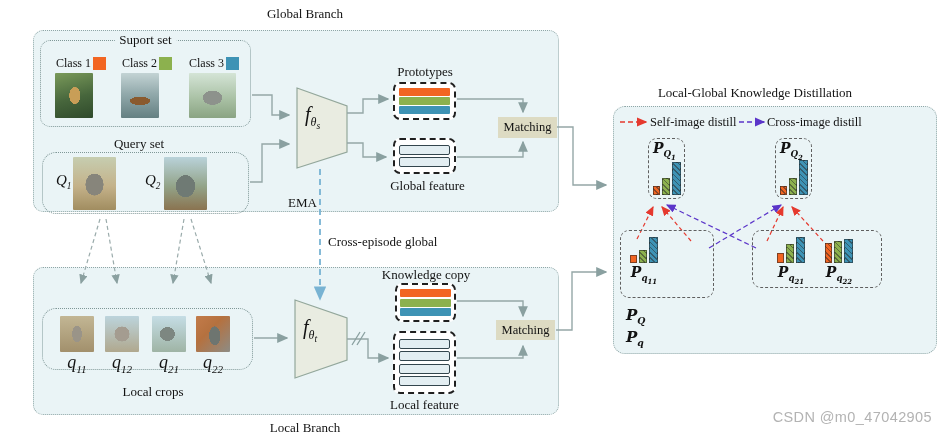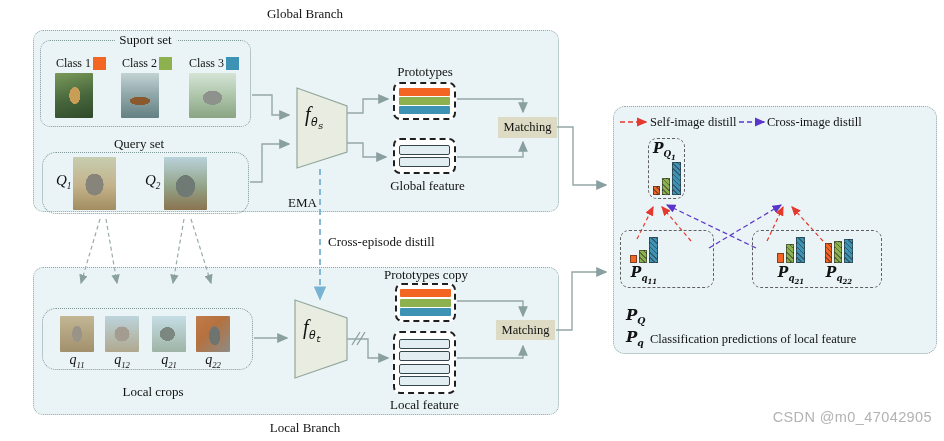--- a/index.html
+++ b/index.html
@@ -17,25 +17,25 @@
   .img-giraffe{background:radial-gradient(ellipse 9px 14px at 52% 50%, #c89e57 60%, rgba(0,0,0,0) 61%),linear-gradient(165deg,#7a9a5a 0%,#47663c 55%,#2f4a2b 100%);}
   .img-boat{background:radial-gradient(ellipse 15px 6px at 50% 62%, #8a5a2e 68%, rgba(0,0,0,0) 69%),linear-gradient(#c3d3d4 0%,#93aaac 45%,#648082 100%);}
   .img-eleph{background:radial-gradient(ellipse 15px 11px at 50% 55%, #8d928c 64%, rgba(0,0,0,0) 65%),linear-gradient(#d4e4d6 0%,#a7bfa2 60%,#8aa483 100%);}
   .img-q1{background:radial-gradient(ellipse 14px 17px at 50% 52%, #87857b 64%, rgba(0,0,0,0) 65%),linear-gradient(#c6cdb0 0%,#c4b28a 55%,#a18d60 100%);}
   .img-q2{background:radial-gradient(ellipse 15px 17px at 50% 55%, #6f7a74 64%, rgba(0,0,0,0) 65%),linear-gradient(#b9d2da 0%,#93a489 55%,#8a7350 100%);}
   .img-crop1{background:radial-gradient(ellipse 8px 14px at 50% 50%, #9a9488 60%, rgba(0,0,0,0) 61%),linear-gradient(#c2b694,#a2906c);}
   .img-crop2{background:radial-gradient(ellipse 12px 12px at 50% 50%, #a49c90 62%, rgba(0,0,0,0) 63%),linear-gradient(#bcd4dc,#b0a88e);}
   .img-crop3{background:radial-gradient(ellipse 12px 11px at 45% 50%, #7d8781 62%, rgba(0,0,0,0) 63%),linear-gradient(#c5dde5,#9fb4a5);}
   .img-crop4{background:radial-gradient(ellipse 9px 15px at 55% 55%, #6e7570 62%, rgba(0,0,0,0) 63%),linear-gradient(135deg,#c27b4a 0%,#b5713f 40%,#8d8c85 100%);}
   .qlabel{position:absolute;z-index:3;font-size:15px;font-style:italic;}
-  .croplabel{position:absolute;z-index:3;font-size:14px;font-style:italic;text-align:center;}
+  .croplabel{position:absolute;z-index:3;font-size:18px;font-style:italic;text-align:center;}
   sub{font-size:0.62em;line-height:0;}
   sub sub{font-size:0.8em;}
   .enc-label{position:absolute;z-index:3;font-size:20px;font-style:italic;}
-  .enc-label .th{font-size:12px;font-family:Liberation Mono, monospace;}
+  .enc-label .th{font-size:12px;}
   .dash-box{position:absolute;border:2px dashed #1f1f1f;border-radius:7px;background:#ffffff;z-index:2;box-sizing:border-box;
             display:flex;flex-direction:column;justify-content:space-evenly;align-items:center;padding:3px 4px;}
   .proto-bar{width:51px;height:8px;border-radius:1px;}
   .feat-bar{width:51px;height:10px;background:#e3eef2;border:1.4px solid #33454d;border-radius:2px;box-sizing:border-box;}
   .matching{position:absolute;background:#dddbc3;font-size:12.5px;text-align:center;z-index:2;}
   .pred-box{position:absolute;border:1.6px dashed #5f5f5f;border-radius:9px;z-index:2;box-sizing:border-box;background:transparent;}
   .bars-row{display:flex;align-items:flex-end;gap:2px;}
   .pbar{box-sizing:border-box;border:1px solid rgba(35,35,35,.55);}
   .hatch{background-image:repeating-linear-gradient(45deg, rgba(0,0,0,0) 0 2.6px, rgba(40,40,40,.5) 2.6px 3.7px);}
   .w7{width:7px;}.w8{width:8px;}.w9{width:9px;}
@@ -115,20 +115,21 @@
     </g>
 
     <g stroke="#5b35c9" stroke-width="1.2" fill="none" stroke-dasharray="5 3" marker-end="url(#mp)">
       <path d="M756,248 L667,205"></path>
       <path d="M709,248 L781,205"></path>
     </g>
   </svg>
 
   <div class="lbl center" style="left:235px;top:421px;width:140px;">Local Branch</div>
   <div class="lbl center" style="left:235px;top:7px;width:140px;">Global Branch</div>
+  <div class="lbl center" style="left:615px;top:86px;width:280px;">Local-Global Knowledge Distillation</div>
 
   <div class="group-box" style="left:40px;top:40px;width:211px;height:87px;border-radius:10px;">
     <span class="group-label">Suport set</span>
   </div>
   <div class="cls-item" style="left:56px;top:56px;">
     <span>Class 1</span>
     <span class="swatch" style="background-color: rgb(242, 101, 34);"></span>
   </div>
   <div class="cls-item" style="left:122px;top:56px;">
     <span>Class 2</span>
@@ -146,21 +147,21 @@
   <div class="group-box" style="left:42px;top:152px;width:207px;height:62px;border-radius:14px;"></div>
   <span class="qlabel" style="left:56px;top:172px;"><i>Q</i><sub>1</sub></span>
   <div class="img img-q1" style="left:73px;top:157px;width:43px;height:53px;"></div>
   <span class="qlabel" style="left:145px;top:172px;"><i>Q</i><sub>2</sub></span>
   <div class="img img-q2" style="left:164px;top:157px;width:43px;height:53px;"></div>
 
   <span class="enc-label" style="left:305px;top:103px;"><i>f</i><sub class="th"><i>θ</i><sub>s</sub></sub></span>
   <span class="enc-label" style="left:303px;top:316px;"><i>f</i><sub class="th"><i>θ</i><sub>t</sub></sub></span>
 
   <div class="lbl" style="left:288px;top:196px;width:29px;text-align:right;">EMA</div>
-  <div class="lbl" style="left:328px;top:235px;">Cross-episode distill</div>
+  <div class="lbl" style="left:328px;top:235px;">Cross-episode global</div>
 
   <div class="lbl center" style="left:385px;top:65px;width:80px;">Prototypes</div>
   <div class="dash-box" style="left:393px;top:82px;width:63px;height:38px;">
     <div class="proto-bar" style="background-color: rgb(242, 101, 34);"></div>
     <div class="proto-bar" style="background-color: rgb(140, 177, 78);"></div>
     <div class="proto-bar" style="background-color: rgb(62, 147, 181);"></div>
   </div>
   <div class="dash-box" style="left:393px;top:138px;width:63px;height:36px;">
     <div class="feat-bar"></div>
     <div class="feat-bar"></div>
@@ -172,21 +173,21 @@
   <div class="img img-crop1" style="left:60px;top:316px;width:34px;height:36px;"></div>
   <div class="img img-crop2" style="left:105px;top:316px;width:34px;height:36px;"></div>
   <div class="img img-crop3" style="left:152px;top:316px;width:34px;height:36px;"></div>
   <div class="img img-crop4" style="left:196px;top:316px;width:34px;height:36px;"></div>
   <div class="croplabel" style="left:60px;top:352px;width:34px;"><i>q</i><sub>11</sub></div>
   <div class="croplabel" style="left:105px;top:352px;width:34px;"><i>q</i><sub>12</sub></div>
   <div class="croplabel" style="left:152px;top:352px;width:34px;"><i>q</i><sub>21</sub></div>
   <div class="croplabel" style="left:196px;top:352px;width:34px;"><i>q</i><sub>22</sub></div>
   <div class="lbl center" style="left:113px;top:385px;width:80px;">Local crops</div>
 
-  <div class="lbl center" style="left:376px;top:268px;width:100px;">Prototypes copy</div>
+  <div class="lbl center" style="left:376px;top:268px;width:100px;">Knowledge copy</div>
   <div class="dash-box" style="left:395px;top:283px;width:61px;height:39px;">
     <div class="proto-bar" style="background-color: rgb(242, 101, 34);"></div>
     <div class="proto-bar" style="background-color: rgb(140, 177, 78);"></div>
     <div class="proto-bar" style="background-color: rgb(62, 147, 181);"></div>
   </div>
   <div class="dash-box" style="left:393px;top:331px;width:63px;height:63px;">
     <div class="feat-bar"></div>
     <div class="feat-bar"></div>
     <div class="feat-bar"></div>
     <div class="feat-bar"></div>
@@ -198,22 +199,30 @@
   <div class="legend-txt" style="left:767px;top:115px;">Cross-image distill</div>
 
   <div class="pred-box" style="left:648px;top:138px;width:37px;height:61px;">
     <span class="plabel" style="position:absolute;left:4px;top:1px;"><i>P</i><sub><i>Q</i><sub>1</sub></sub></span>
     <div class="bars-row" style="position:absolute;left:4px;bottom:3px;">
       <div class="pbar w7 hatch" style="height: 9px; background-color: rgb(242, 101, 34);"></div>
       <div class="pbar w8 hatch" style="height: 17px; background-color: rgb(140, 177, 78);"></div>
       <div class="pbar w9 hatch" style="height: 33px; background-color: rgb(62, 147, 181);"></div>
     </div>
   </div>
-
-  <div class="pred-box" style="left:620px;top:230px;width:94px;height:58px;">
+  <div class="pred-box" style="left:775px;top:138px;width:37px;height:61px;">
+    <span class="plabel" style="position:absolute;left:4px;top:1px;"><i>P</i><sub><i>Q</i><sub>2</sub></sub></span>
+    <div class="bars-row" style="position:absolute;left:4px;bottom:3px;">
+      <div class="pbar w7 hatch" style="height: 9px; background-color: rgb(242, 101, 34);"></div>
+      <div class="pbar w8 hatch" style="height: 17px; background-color: rgb(140, 177, 78);"></div>
+      <div class="pbar w9 hatch" style="height: 35px; background-color: rgb(62, 147, 181);"></div>
+    </div>
+  </div>
+
+  <div class="pred-box" style="left:620px;top:230px;width:94px;height:68px;">
     <div class="pred-group" style="left:2px;top:2px;width:42px;">
       <div class="bars-row" style="height:30px;">
         <div class="pbar w7" style="height: 8px; background-color: rgb(242, 101, 34);"></div>
         <div class="pbar w8 hatch" style="height: 13px; background-color: rgb(140, 177, 78);"></div>
         <div class="pbar w9 hatch" style="height: 26px; background-color: rgb(62, 147, 181);"></div>
       </div>
       <span class="plabel"><i>P</i><sub><i>q</i><sub>11</sub></sub></span>
     </div>
   </div>
 
@@ -231,17 +240,16 @@
         <div class="pbar w7 hatch" style="height: 20px; background-color: rgb(242, 101, 34);"></div>
         <div class="pbar w8 hatch" style="height: 22px; background-color: rgb(140, 177, 78);"></div>
         <div class="pbar w9 hatch" style="height: 24px; background-color: rgb(62, 147, 181);"></div>
       </div>
       <span class="plabel"><i>P</i><sub><i>q</i><sub>22</sub></sub></span>
     </div>
   </div>
 
   <span class="legend-sym" style="left:626px;top:306px;"><i>P</i><sub><i>Q</i></sub></span>
   <span class="legend-sym" style="left:626px;top:328px;"><i>P</i><sub><i>q</i></sub></span>
-  <div class="legend-txt" style="left:650px;top:332px;">Classification predictions of local feature</div>
 
   <div class="watermark" style="left:700px;top:409px;width:232px;">CSDN @m0_47042905</div>
 
 </div>
 
 </body></html>

